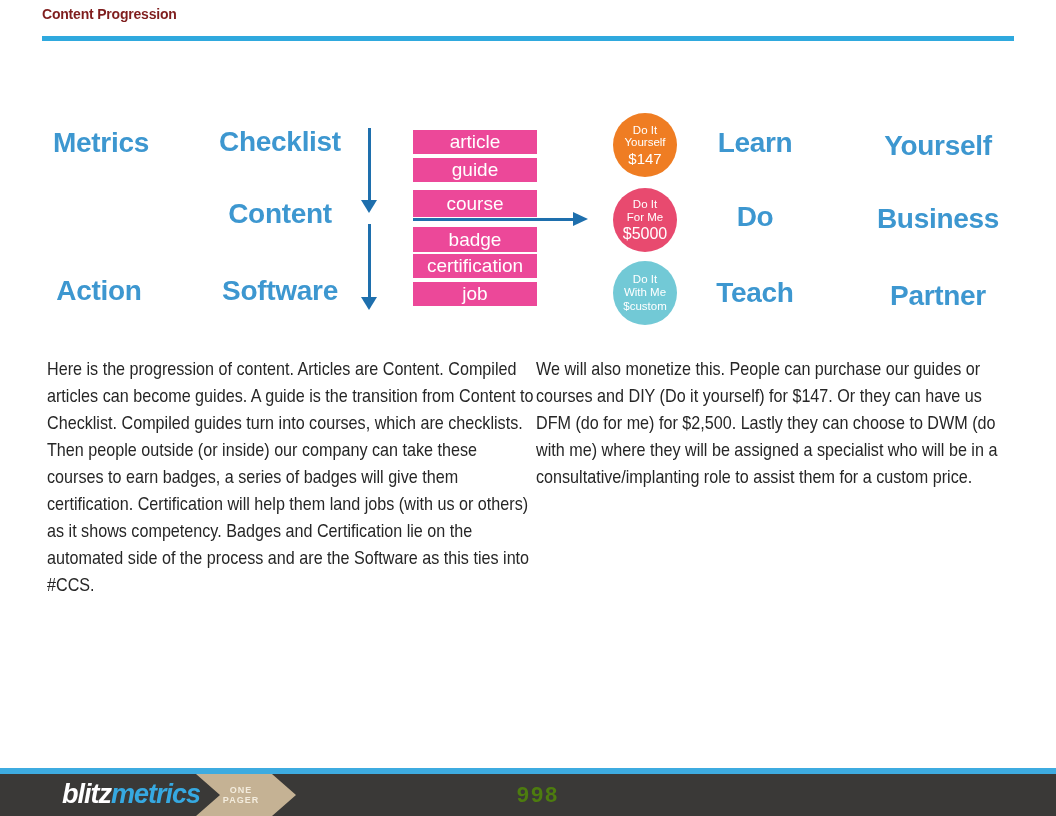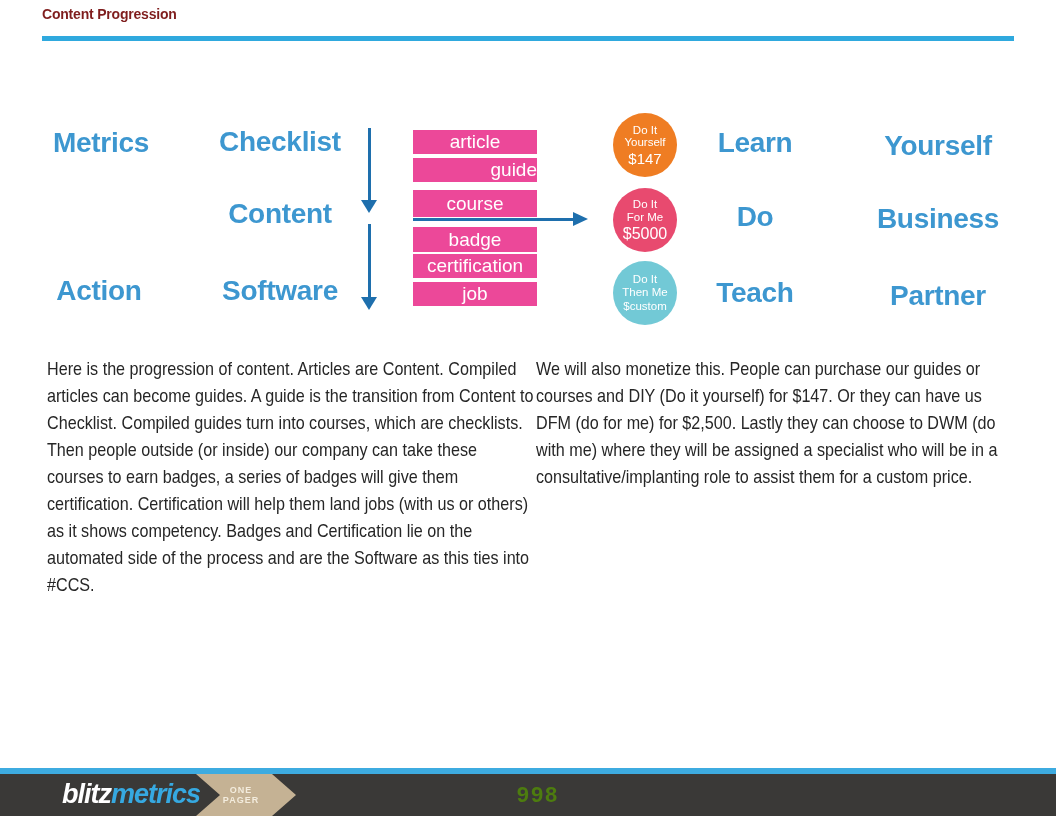--- a/index.html
+++ b/index.html
@@ -24,21 +24,21 @@
   #w-learn    { left:690px; top:127px; width:130px; }
   #w-do       { left:690px; top:201px; width:130px; }
   #w-teach    { left:690px; top:277px; width:130px; }
   #w-student  { left:858px; top:130px; width:160px; }
   #w-business { left:858px; top:203px; width:160px; }
   #w-partner  { left:858px; top:280px; width:160px; }
 
   
   .gbox { position:absolute; left:413px; width:124px; background:#ec4899; color:#ffffff; text-align:center; font-size:19px; }
   #gb-0 { top:130px; height:24px; line-height:24px; }
-  #gb-1 { top:158px; height:24px; line-height:24px;text-align:right; }
+  #gb-1 { top:158px; height:24px; line-height:24px; }
   #gb-2 { top:190px; height:27px; line-height:27px; }
   #gb-3 { top:227px; height:25px; line-height:25px; }
   #gb-4 { top:254px; height:24px; line-height:24px; }
   #gb-5 { top:282px; height:24px; line-height:24px; }
 
   
   .vline { position:absolute; left:368px; width:3px; background:#1e6fad; }
   #vl1 { top:128px; height:73px; }
   #vl2 { top:224px; height:74px; }
   .vhead { position:absolute; left:361px; width:0; height:0;
@@ -112,21 +112,21 @@
     <span class="c-line">Yourself</span>
     <span class="c-price-md">$147</span>
   </div>
   <div class="circle" id="circle-1">
     <span class="c-line">Do It</span>
     <span class="c-line">For Me</span>
     <span class="c-price-lg">$5000</span>
   </div>
   <div class="circle" id="circle-2">
     <span class="c-line">Do It</span>
-    <span class="c-line">Then Me</span>
+    <span class="c-line">With Me</span>
     <span class="c-price-sm">$custom</span>
   </div>
 
   <div class="word" id="w-learn">Learn</div>
   <div class="word" id="w-teach">Teach</div>
   <div class="word" id="w-do">Do</div>
   <div class="word" id="w-student">Yourself</div>
   <div class="word" id="w-business">Business</div>
   <div class="word" id="w-partner">Partner</div>
 

